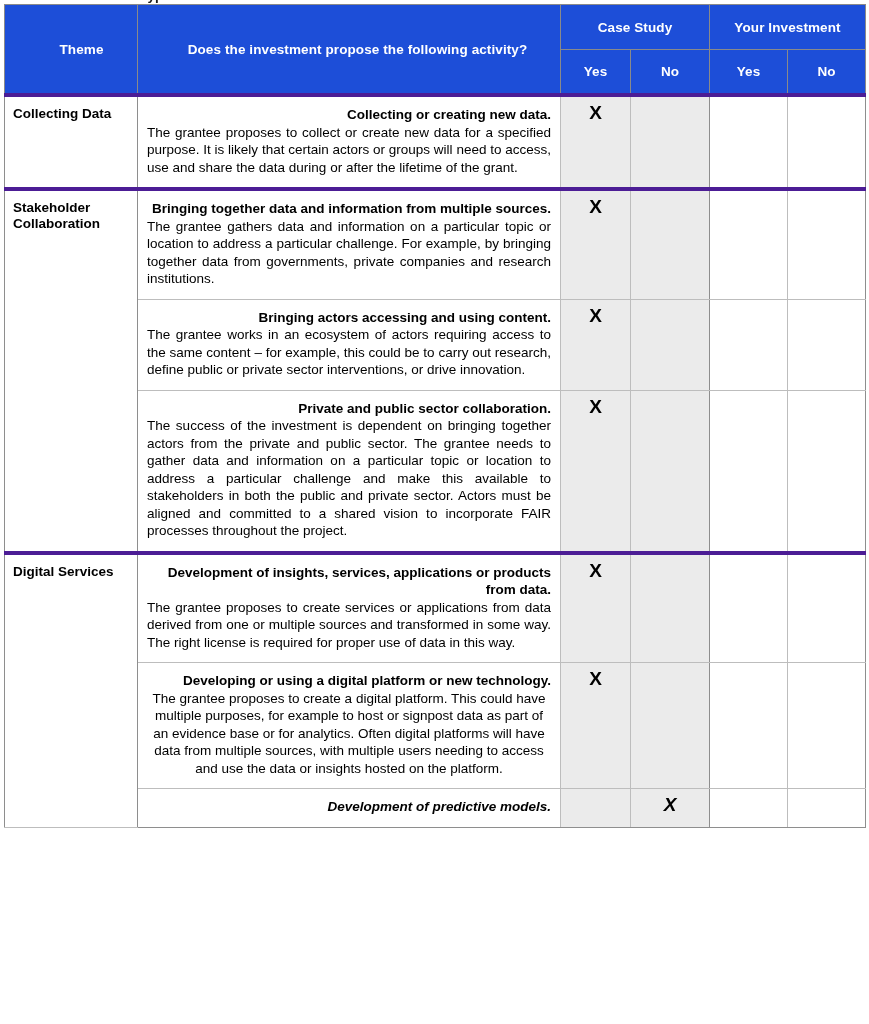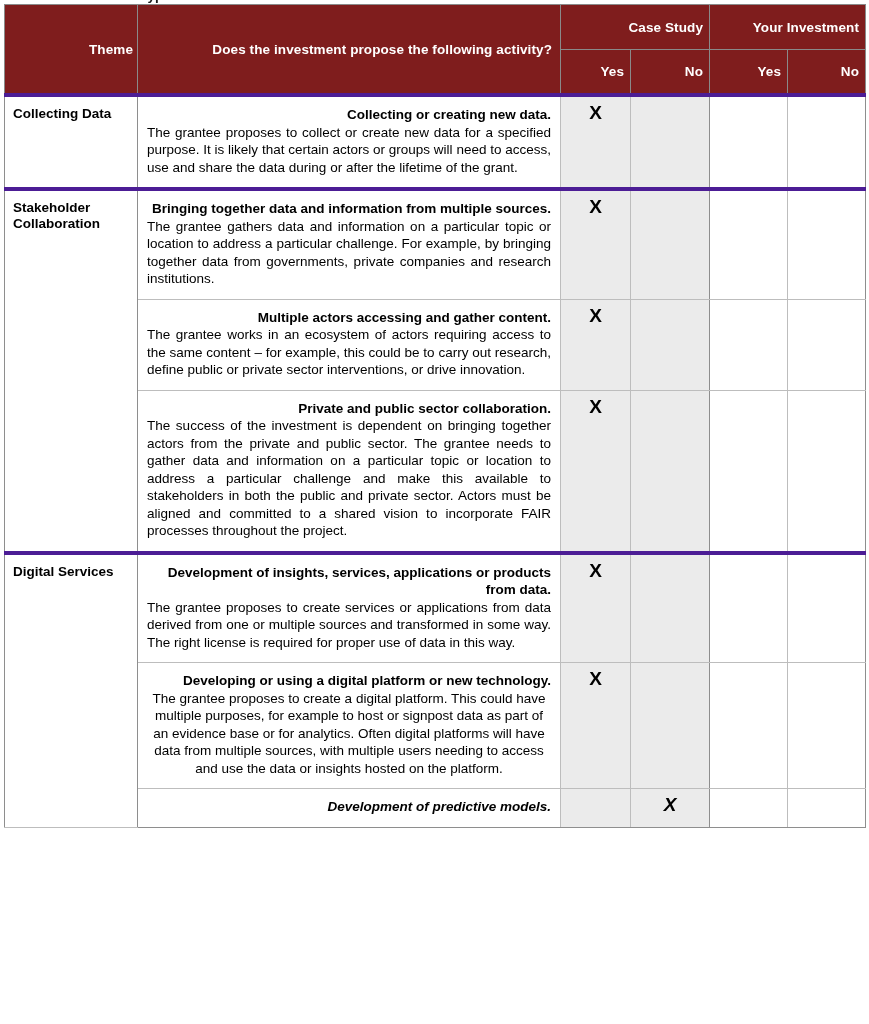--- a/index.html
+++ b/index.html
@@ -51,25 +51,25 @@
 
   table.matrix col.c-theme   { width: 133px; }
   table.matrix col.c-activity{ width: 423px; }
   table.matrix col.c-cs-yes  { width: 70px; }
   table.matrix col.c-cs-no   { width: 79px; }
   table.matrix col.c-yi-yes  { width: 78px; }
   table.matrix col.c-yi-no   { width: 78px; }
 
   
   thead th {
-    background: #7f1d1d;
+    background: #1d4ed8;
     color: #ffffff;
     font-size: 13.5px;
     font-weight: bold;
-    text-align: right;
+    text-align: center;
     vertical-align: middle;
     border: 1px solid #8a8a8a;
     padding: 4px 6px;
     letter-spacing: 0.1px;
   }
   thead th.th-theme { padding: 0 4px; }
   thead th.th-activity { padding: 0 8px; }
   thead tr.hdr-top th { height: 36px; }
   thead tr.hdr-bot th { height: 35px; }
   thead th.th-outer { border-color: #8a8a8a; padding-left: 25px; }
@@ -181,21 +181,21 @@
               <span class="lead">Bringing together data and information from multiple sources.</span>
               <span class="body">The grantee gathers data and information on a particular topic or location to address a particular challenge. For example, by bringing together data from governments, private companies and research institutions.</span>
             </td>
             <td class="mark-cell cs">X</td>
             <td class="mark-cell cs cs-no"></td>
             <td class="mark-cell yi"></td>
             <td class="mark-cell yi yi-no"></td>
           </tr>
           <tr>
             <td class="activity-cell">
-              <span class="lead">Multiple actors accessing and gather content.</span>
+              <span class="lead">Bringing actors accessing and using content.</span>
               <span class="body">The grantee works in an ecosystem of actors requiring access to the same content – for example, this could be to carry out research, define public or private sector interventions, or drive innovation.</span>
             </td>
             <td class="mark-cell cs">X</td>
             <td class="mark-cell cs cs-no"></td>
             <td class="mark-cell yi"></td>
             <td class="mark-cell yi yi-no"></td>
           </tr>
           <tr class="group-end">
             <td class="activity-cell">
               <span class="lead">Private and public sector collaboration.</span>

